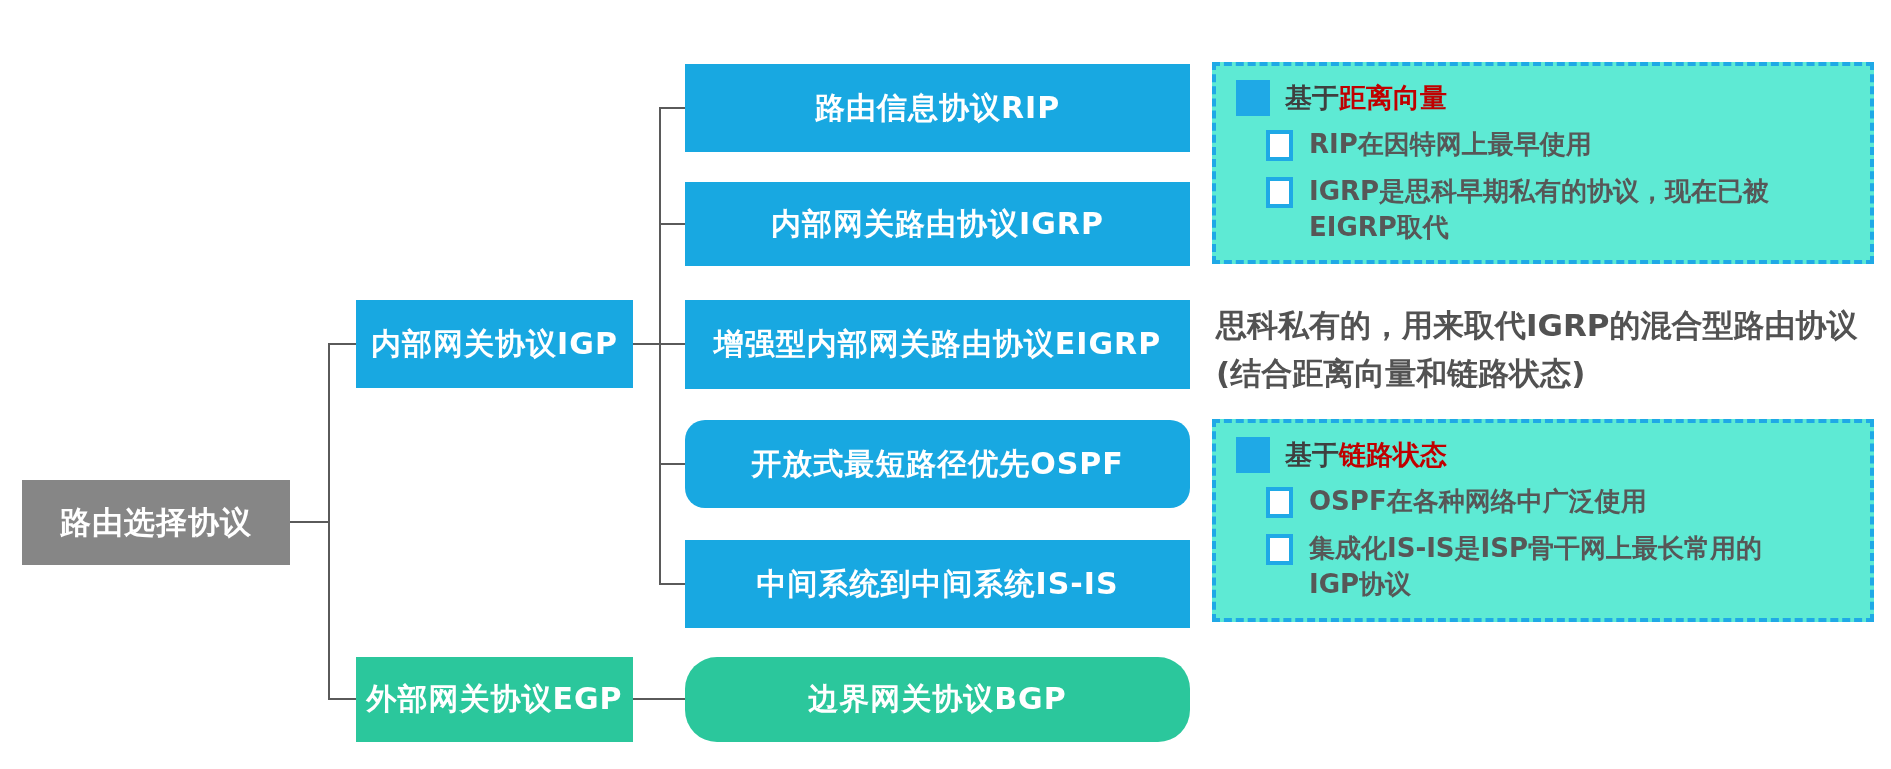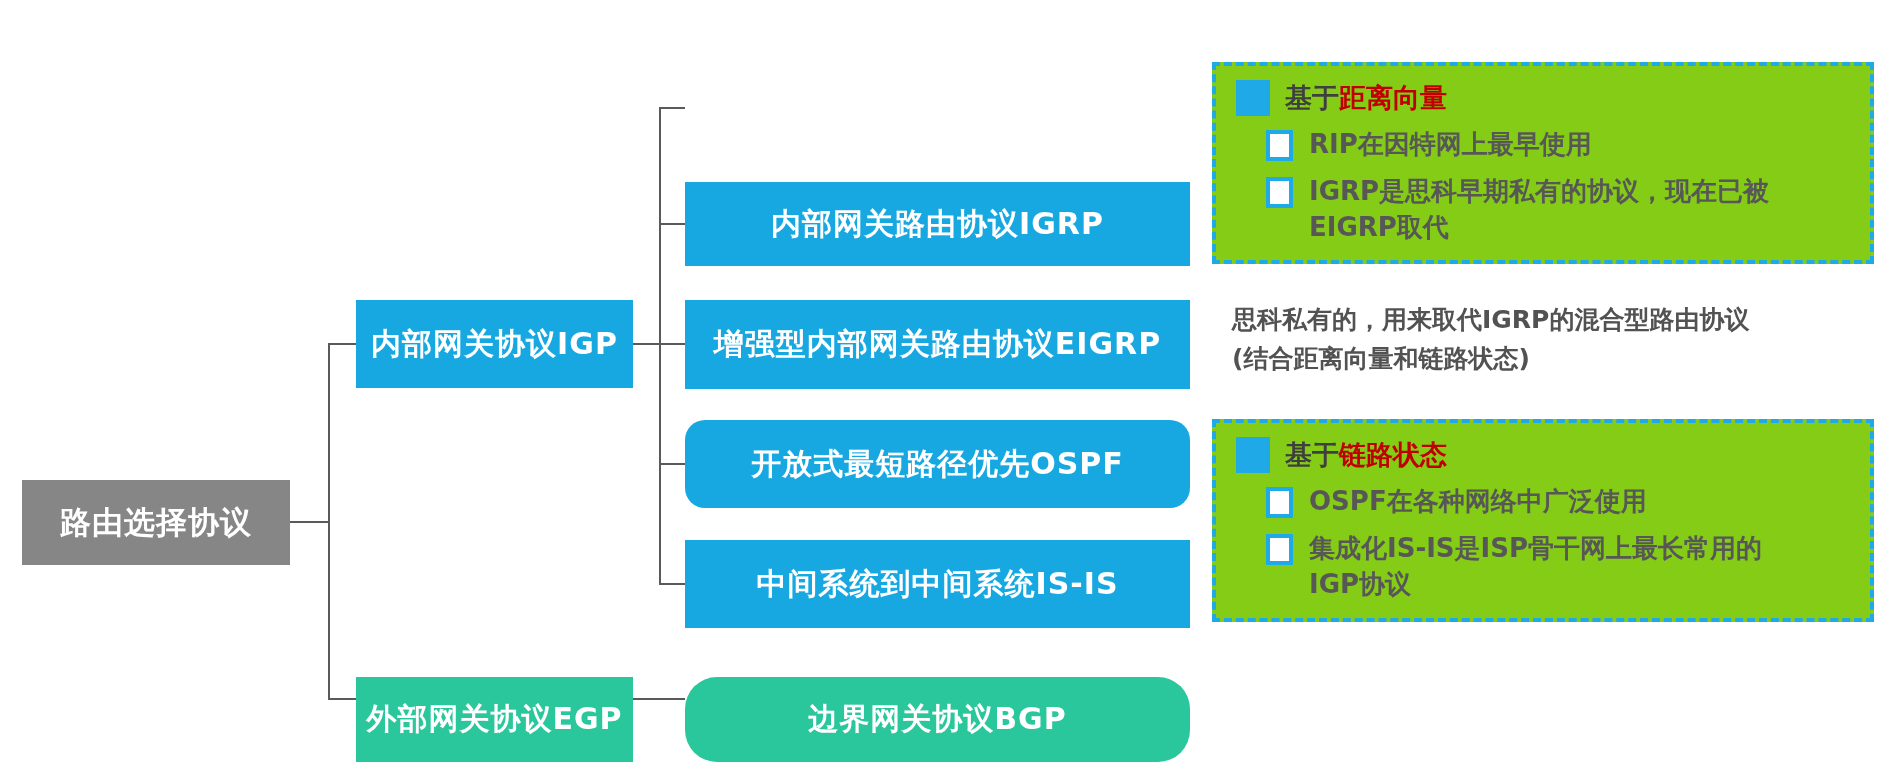--- a/index.html
+++ b/index.html
@@ -22,41 +22,41 @@
     align-items: center;
     justify-content: center;
     box-sizing: border-box;
     text-align: center;
     color: #ffffff;
     font-weight: bold;
     font-size: 30px;
     letter-spacing: 1px;
   }
   .node.blue  { background: #18A8E1; }
-  .node.green { background: #2BC79C; margin-top: 20px; }
+  .node.green { background: #2BC79C; }
   .node.gray  { background: #868686; }
   .node-root  { left: 22px;  top: 480px; width: 268px; height: 85px; font-size: 31px; }
   .node-igp   { left: 356px; top: 300px; width: 277px; height: 88px; text-align: right; }
   .node-egp   { left: 356px; top: 657px; width: 277px; height: 85px; }
   .node-rip   { left: 685px; top: 64px;  width: 505px; height: 88px; }
   .node-igrp  { left: 685px; top: 182px; width: 505px; height: 84px; }
   .node-eigrp { left: 685px; top: 300px; width: 505px; height: 89px; }
   .node-ospf  { left: 685px; top: 420px; width: 505px; height: 88px; border-radius: 20px; }
   .node-isis  { left: 685px; top: 540px; width: 505px; height: 88px; text-align: center; }
   .node-bgp   { left: 685px; top: 657px; width: 505px; height: 85px; border-radius: 32px; }
   
   .hline, .vline { position: absolute; background: #5A5A5A; }
   .hline { height: 2px; }
   .vline { width: 2px; }
   
   .dashbox {
     position: absolute;
     box-sizing: border-box;
     border: 4px dashed #1FA9E6;
-    background: #84cc16;
+    background: #5eead4;
     padding: 14px 16px 10px 20px;
   }
   .dashbox-dv { left: 1212px; top: 62px;  width: 662px; height: 202px; }
   .dashbox-ls { left: 1212px; top: 419px; width: 662px; height: 203px; }
   .brow { display: flex; align-items: flex-start; }
   .brow.sub { margin-left: 30px; margin-top: 11px; }
   .sq-filled {
     flex: none;
     width: 34px; height: 36px;
     background: #1FA9E6;
@@ -84,26 +84,25 @@
     font-weight: bold;
     color: #575757;
     line-height: 1.38;
     max-width: 490px;
   }
   
   .note {
     position: absolute;
     left: 1216px;
     top: 301px;
-    font-size: 25px;
+    font-size: 31px;
     font-weight: bold;
     color: #525252;
     line-height: 1.55;
     white-space: nowrap;
-    margin-left: 16px;
   }
 </style>
 </head>
 <body>
 
 <div class="stage">
 
   <div class="hline" style="left:290px; top:521px; width:38px;"></div>
   <div class="vline" style="left:328px; top:343px; height:357px;"></div>
   <div class="hline" style="left:328px; top:343px; width:28px;"></div>
@@ -121,20 +120,23 @@
     <span>路由选择协议</span>
   </div>
 
   <div class="node blue node-igp">
     <span>内部网关协议IGP</span>
   </div>
   <div class="node green node-egp">
     <span>外部网关协议EGP</span>
   </div>
 
+  <div class="node blue node-rip">
+    <span>路由信息协议RIP</span>
+  </div>
   <div class="node blue node-igrp">
     <span>内部网关路由协议IGRP</span>
   </div>
   <div class="node blue node-eigrp">
     <span>增强型内部网关路由协议EIGRP</span>
   </div>
   <div class="node blue node-ospf">
     <span>开放式最短路径优先OSPF</span>
   </div>
   <div class="node blue node-isis">

